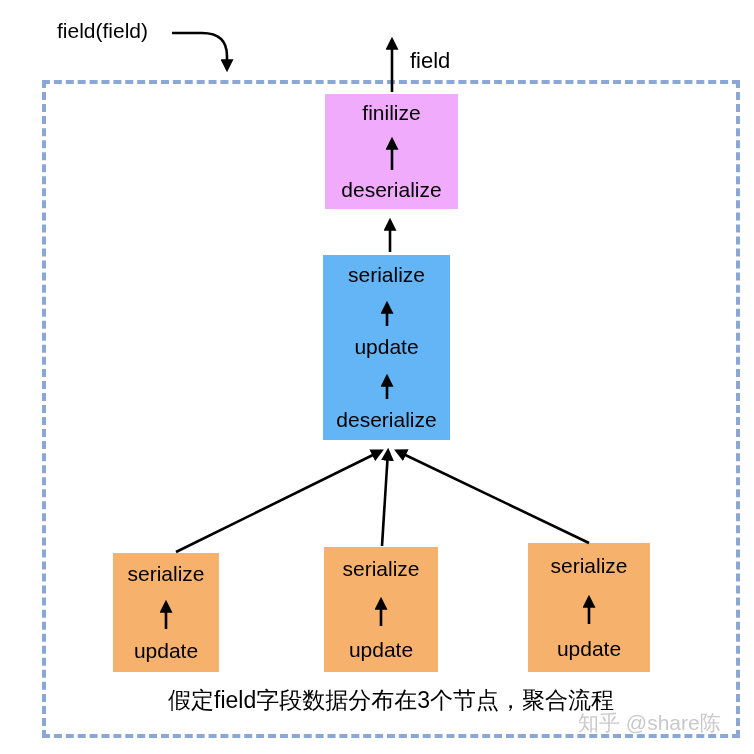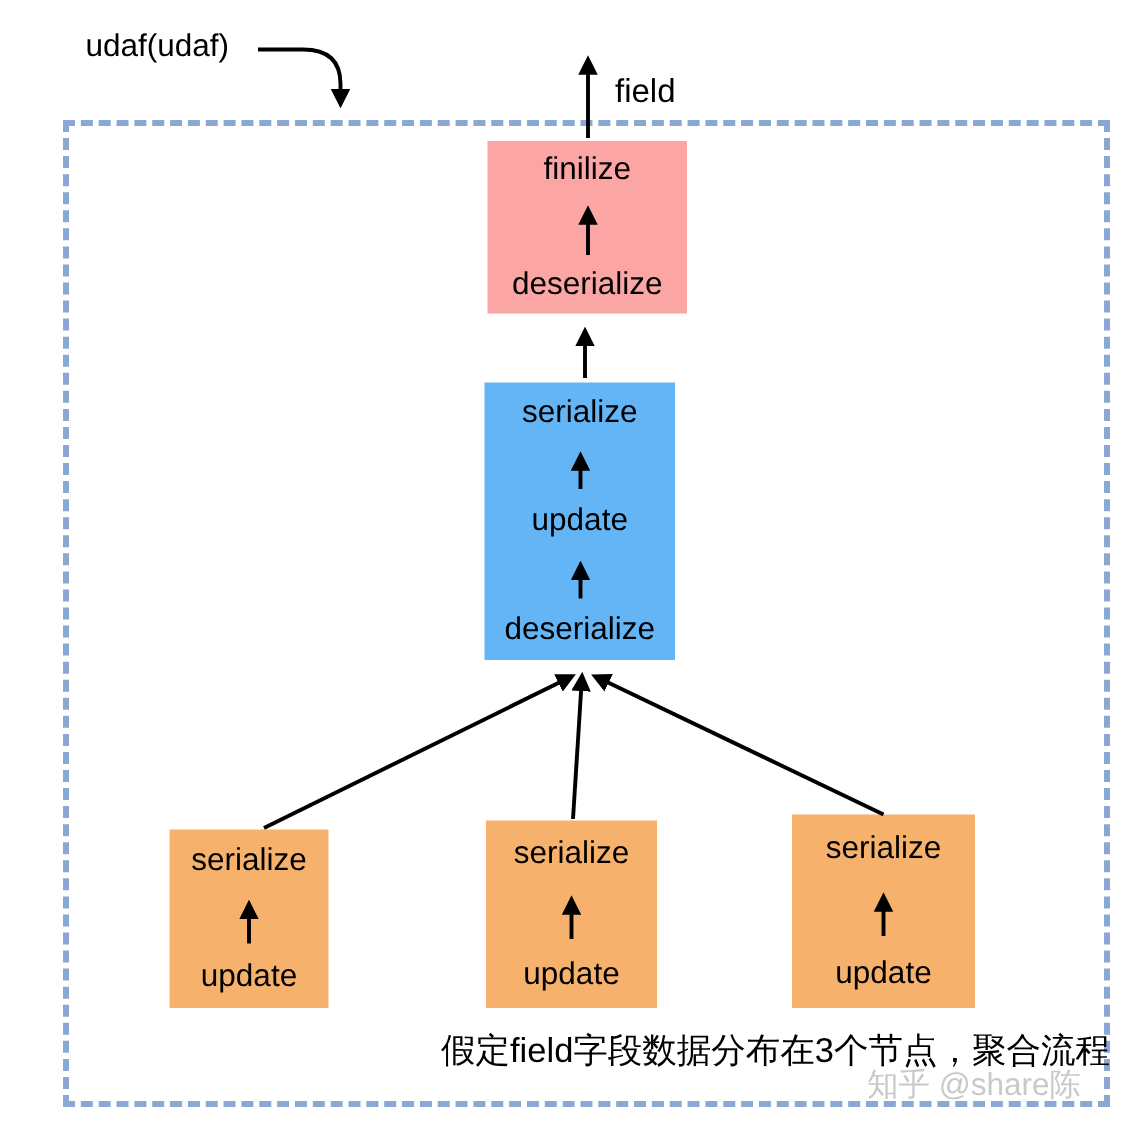--- a/index.html
+++ b/index.html
@@ -24,32 +24,32 @@
     box-sizing: border-box;
     display: flex;
     flex-direction: column;
     align-items: center;
     justify-content: space-evenly;
     font-size: 21px;
     line-height: 1.15;
     z-index: 2;
     text-align: center;
   }
-  .node-final  { left: 325px; top: 94px;  width: 133px; height: 115px; background: #fca5a5; }
+  .node-final  { left: 325px; top: 94px;  width: 133px; height: 115px; background: #f0abfc; }
   .node-merge  { left: 323px; top: 255px; width: 127px; height: 185px; background: #64b5f6; }
   .node-w1     { left: 113px; top: 553px; width: 106px; height: 119px; background: #f6b26d; }
   .node-w2     { left: 324px; top: 547px; width: 114px; height: 125px; background: #f6b26d; }
   .node-w3     { left: 528px; top: 543px; width: 122px; height: 129px; background: #f6b26d; }
 
   .udaf-label   { left: 57px;  top: 19px; font-size: 21px; z-index: 3; }
   .output-label { left: 410px; top: 48px; font-size: 22px; z-index: 3; }
 
   .caption {
     left: 42px; top: 685px; width: 698px;
-    text-align: right;
+    text-align: center;
     font-size: 23px;
     z-index: 3;
   }
 
   .watermark {
     left: 578px; top: 709px;
     font-size: 21px;
     color: #c9c9c9;
     z-index: 6;
     white-space: nowrap;
@@ -71,21 +71,21 @@
 <svg class="hidden-defs" aria-hidden="true">
   <defs>
     <marker id="ah" viewBox="0 0 10 10" refX="7.5" refY="5" markerWidth="5" markerHeight="5" orient="auto-start-reverse">
       <path d="M0,0 L10,5 L0,10 z" fill="#000000"></path>
     </marker>
   </defs>
 </svg>
 
 <div class="abs dashed-frame"></div>
 
-<div class="abs udaf-label">udaf(udaf)</div>
+<div class="abs udaf-label">field(field)</div>
 <div class="abs output-label">field</div>
 
 <div class="abs node node-final">
   <div>finilize</div>
   <svg class="up-arrow" width="26" height="40">
     <line x1="13" y1="39" x2="13" y2="9" marker-end="url(#ah)"></line>
   </svg>
   <div>deserialize</div>
 </div>
 

